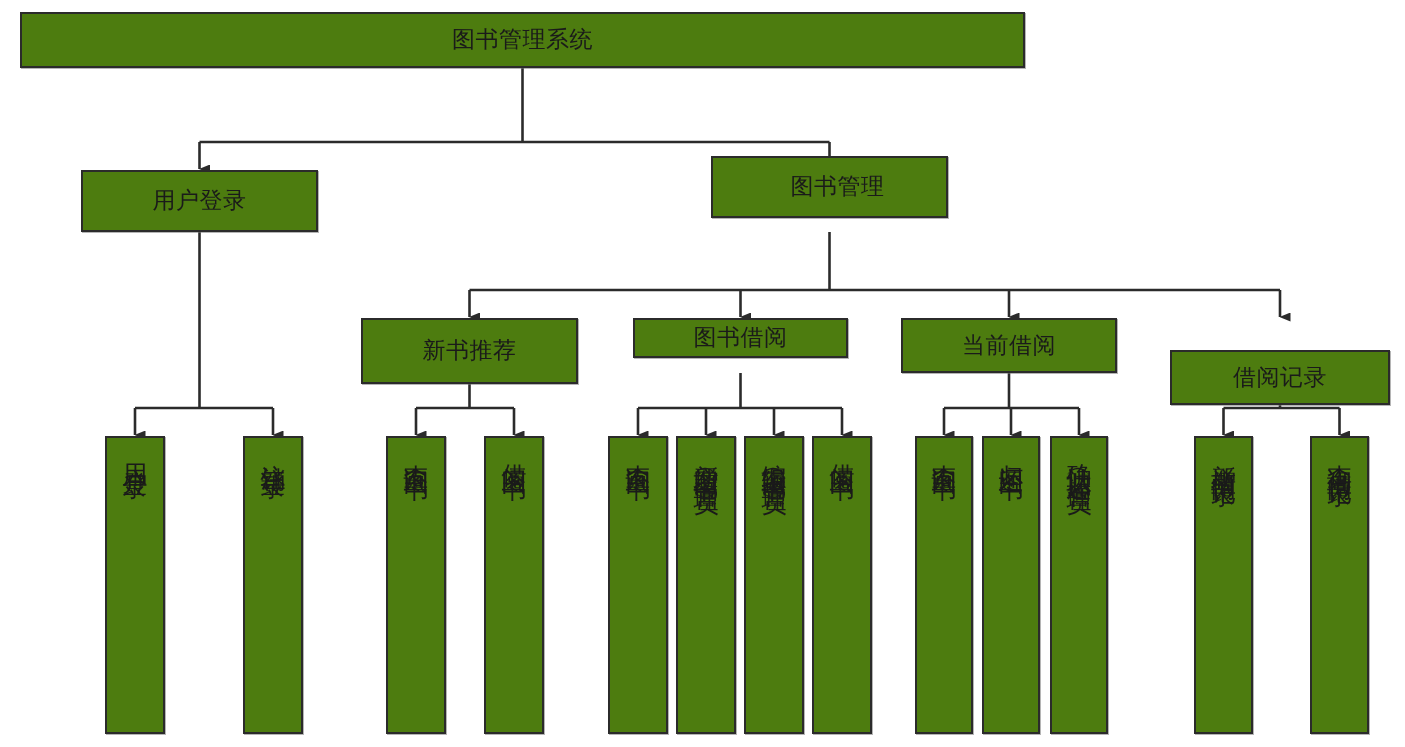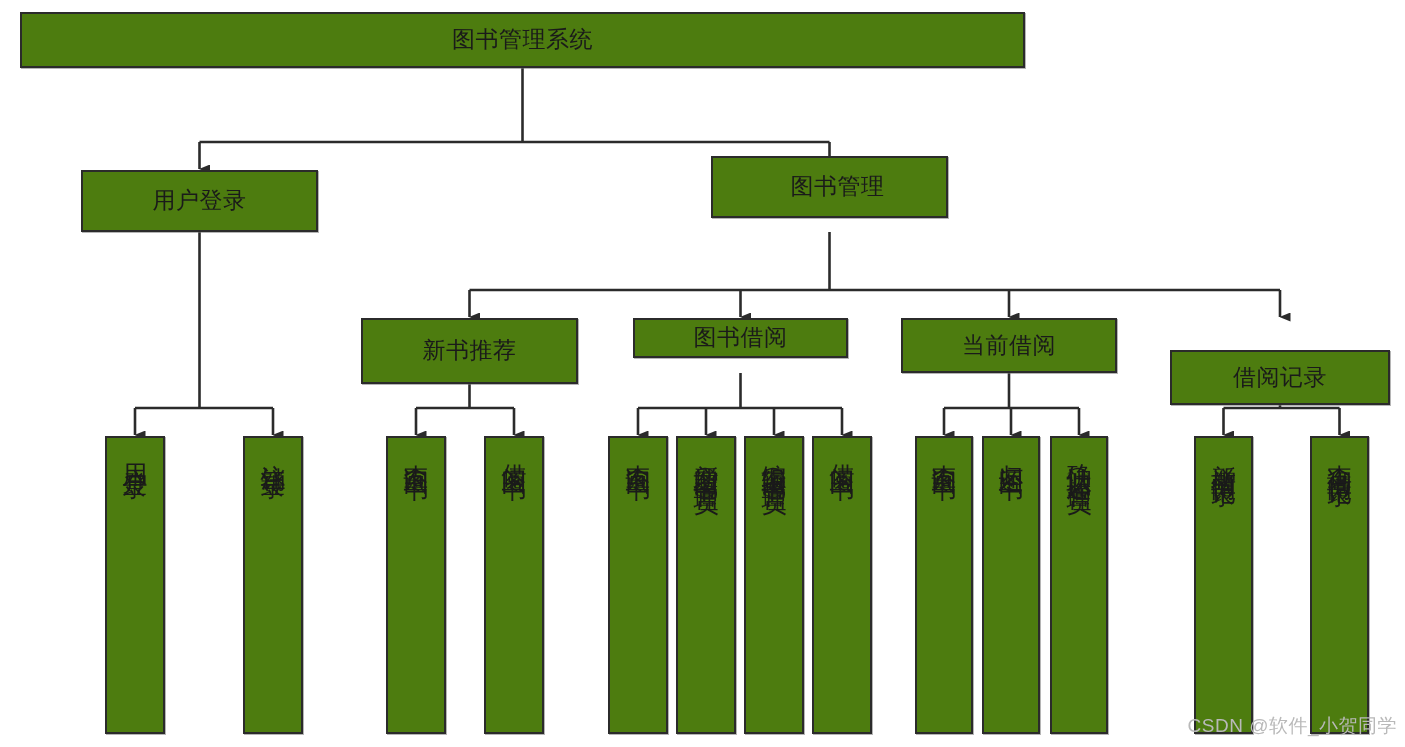--- a/index.html
+++ b/index.html
@@ -171,14 +171,13 @@
         <span class="label">确认归还（管理员）</span>
       </div>
       <div class="node vert" style="left: 1194px; top: 436px; width: 59px; height: 298px;">
         <span class="label">新增借阅记录</span>
       </div>
       <div class="node vert" style="left: 1310px; top: 436px; width: 59px; height: 298px;">
         <span class="label">查询借阅记录</span>
       </div>
     </div>
 
-  <div id="watermark">CSDN @软件_小贺同学</div>
 </div>
 
 </body></html>

